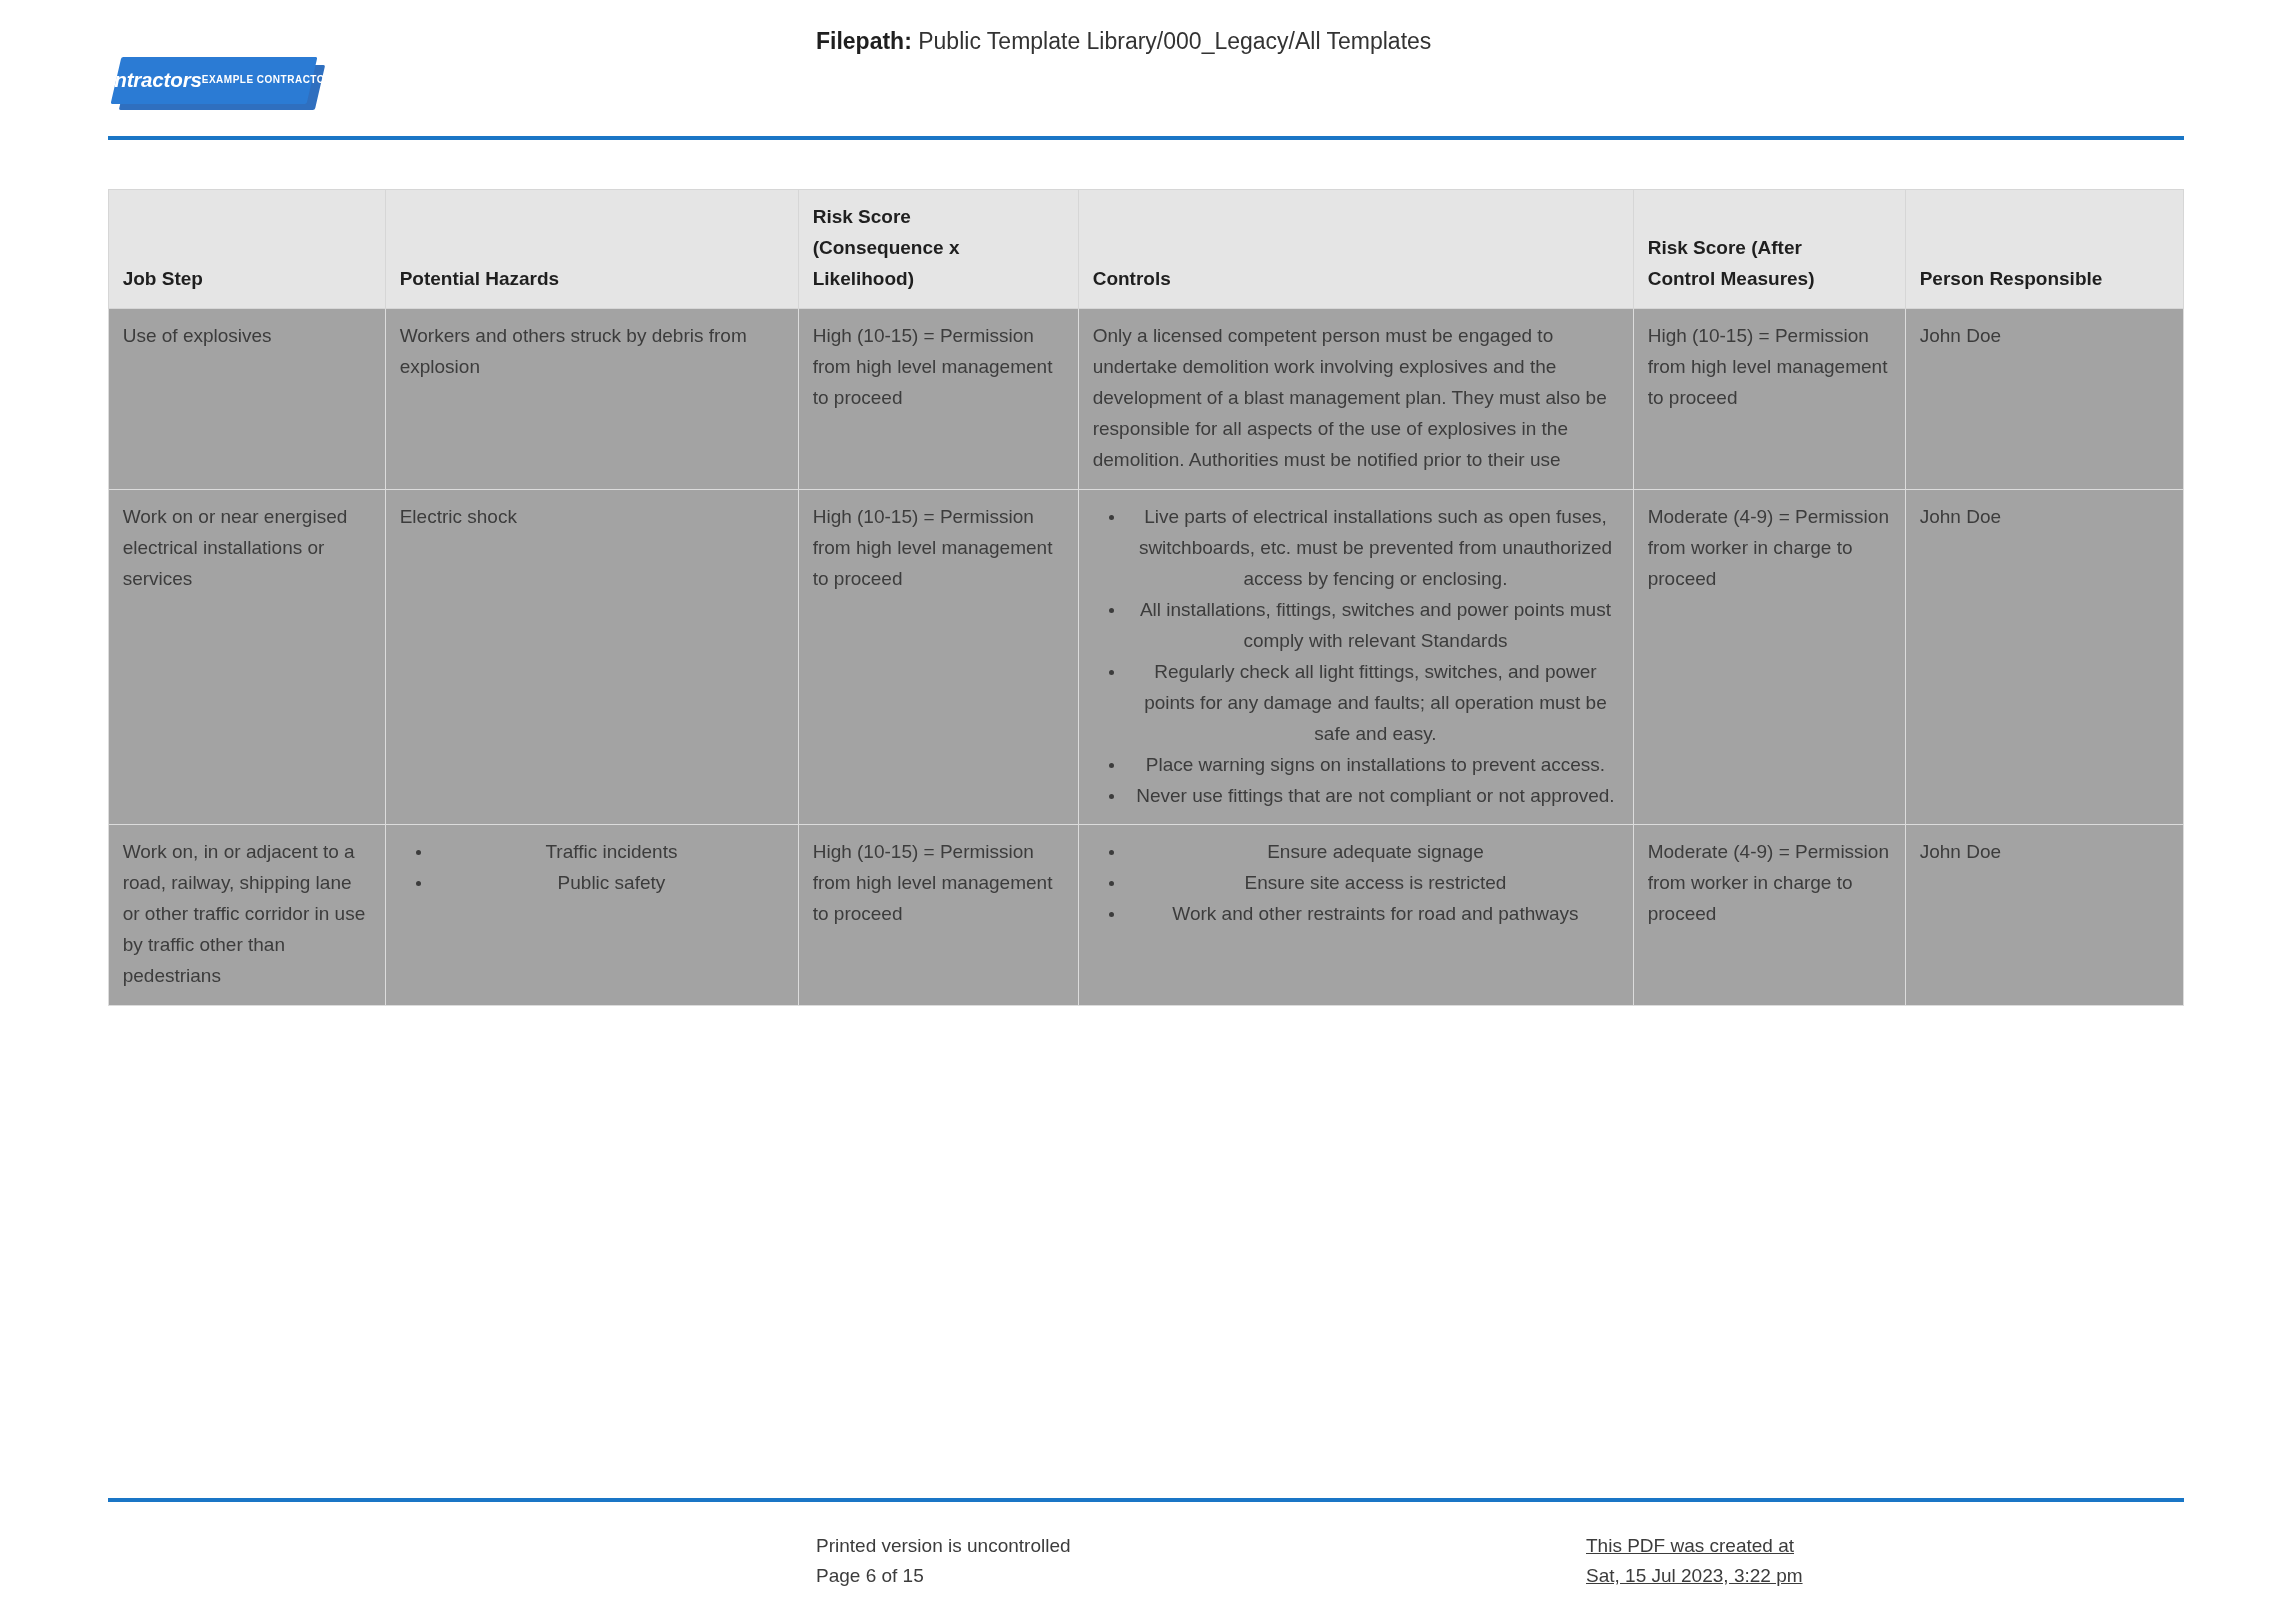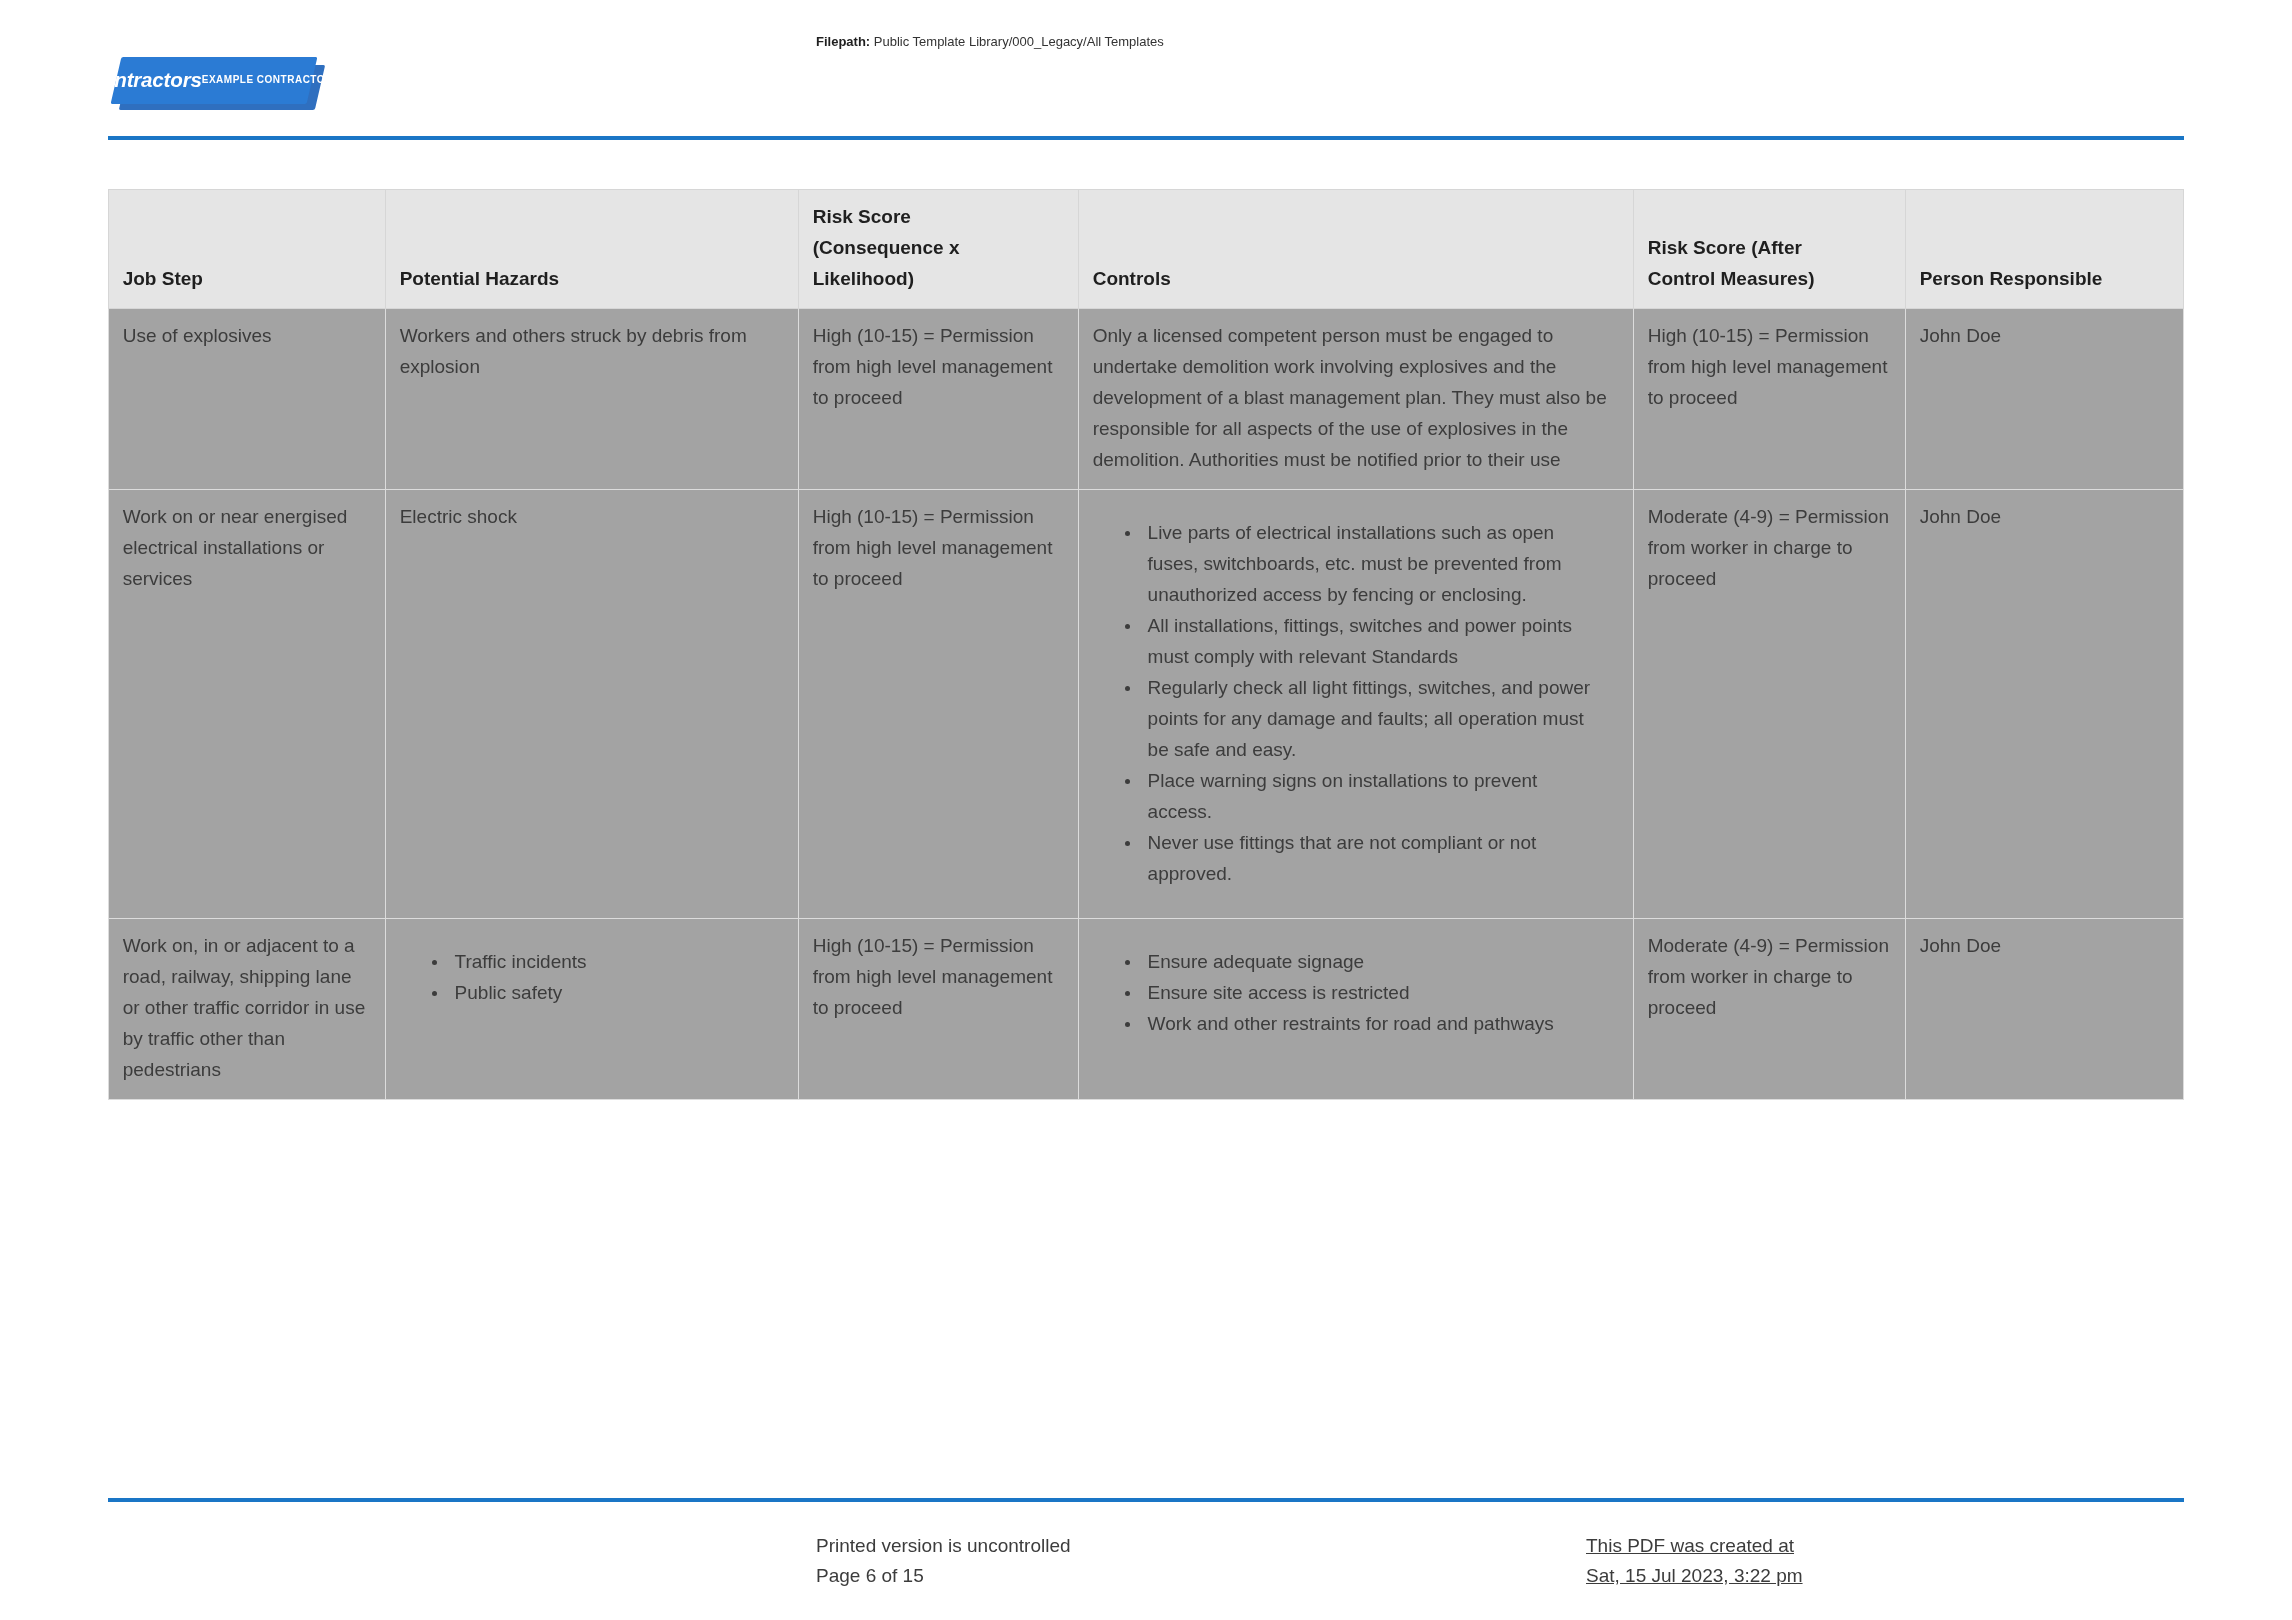--- a/index.html
+++ b/index.html
@@ -83,21 +83,21 @@
     font-weight: bold;
     letter-spacing: 0.5px;
     line-height: 12.7px;
     white-space: nowrap;
   }
 
   .filepath-block {
     position: absolute;
     left: 708px;
     top: 2px;
-    font-size: 13px;
+    font-size: 23px;
     line-height: 27.4px;
     color: #333333;
     white-space: nowrap;
   }
   .meta-block {
     position: absolute;
     left: 1414px;
     top: 2px;
     font-size: 19px;
     line-height: 27.4px;
@@ -160,23 +160,24 @@
   }
   .risk-table tbody td {
     color: #3c3c3c;
     background: #a3a3a3;
   }
   .cell-pad-r1 { padding-bottom: 57px; }
   .cell-pad-r2 { padding-bottom: 37px; }
   .cell-pad-r3 { padding-bottom: 27.4px; }
 
   .cell-list {
-    margin: 16px;
+    margin: 0;
     padding-left: 33px;
     list-style-type: disc;
+    text-align: center;
   }
   .cell-list li {
     line-height: 31px;
     padding-left: 5.9px;
     margin: 0;
   }
   .cell-list li::marker { font-size: 16.7px; }
 
   
   .doc-footer {

